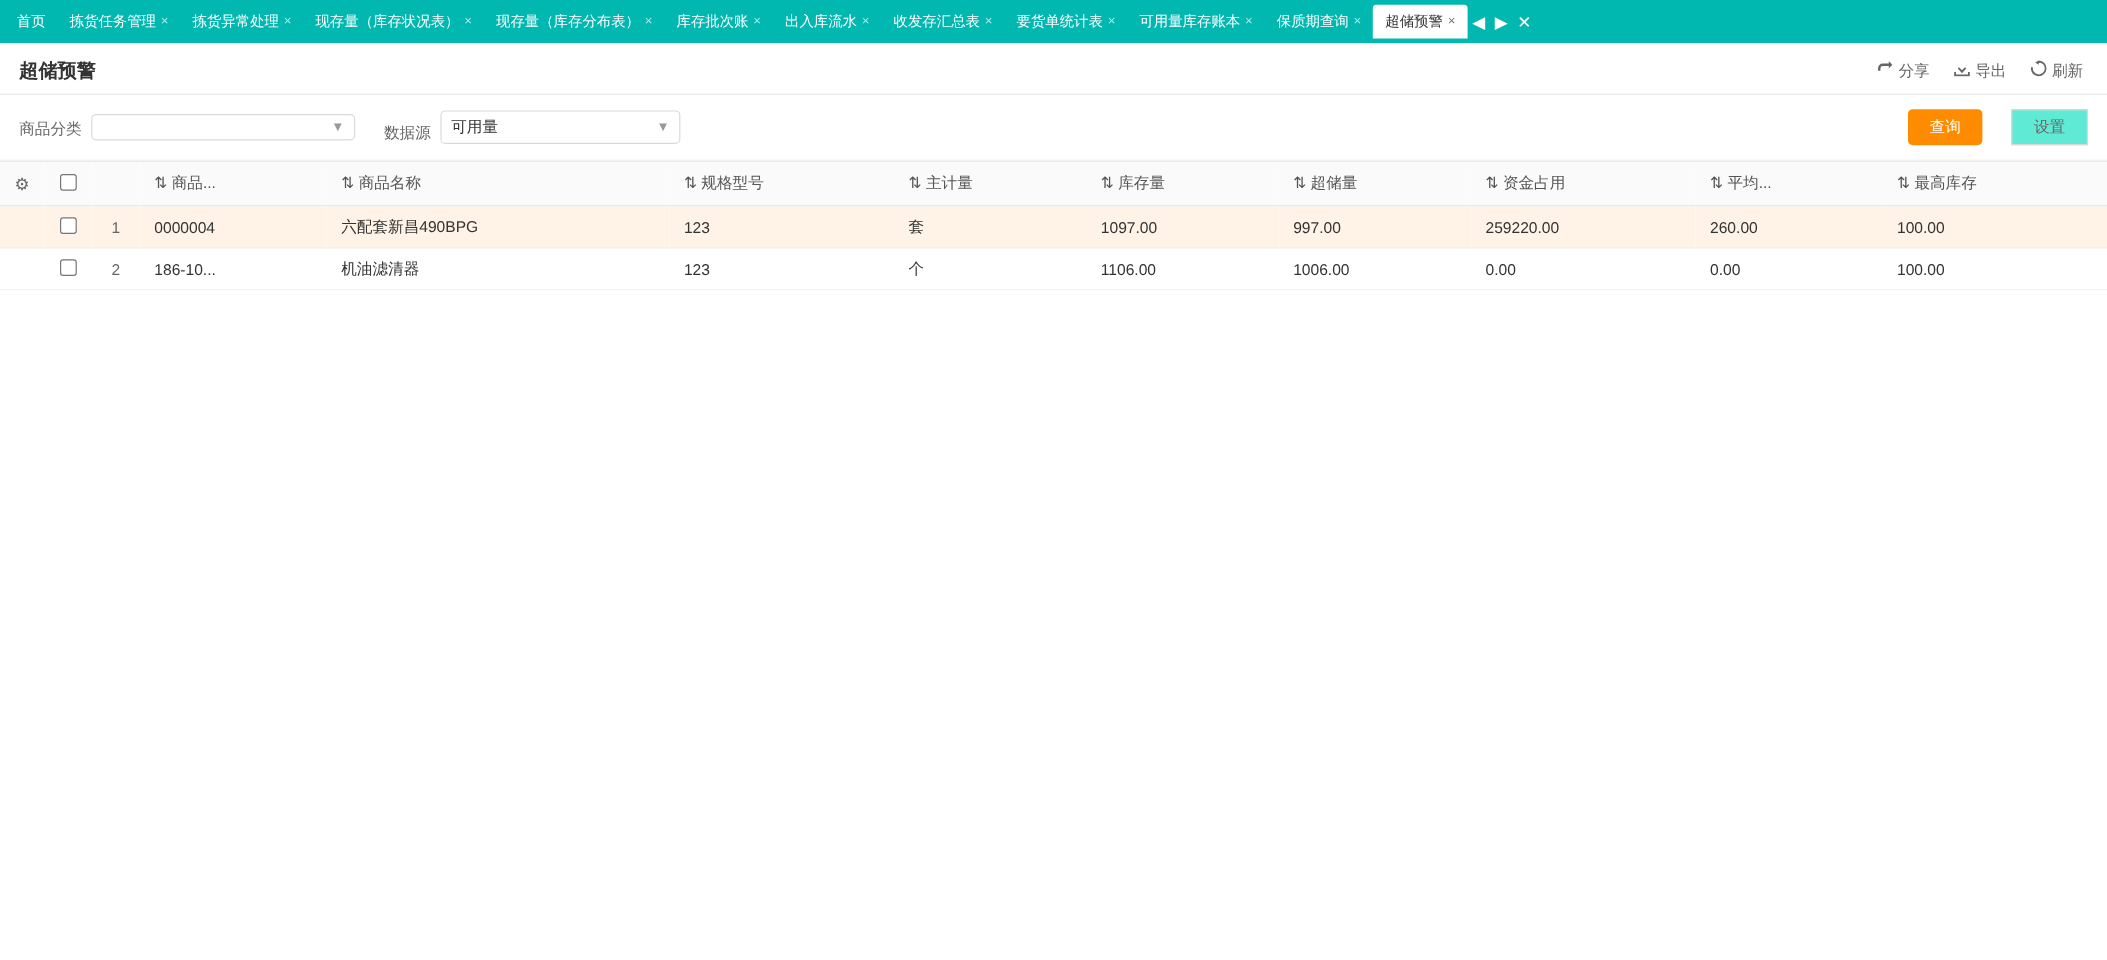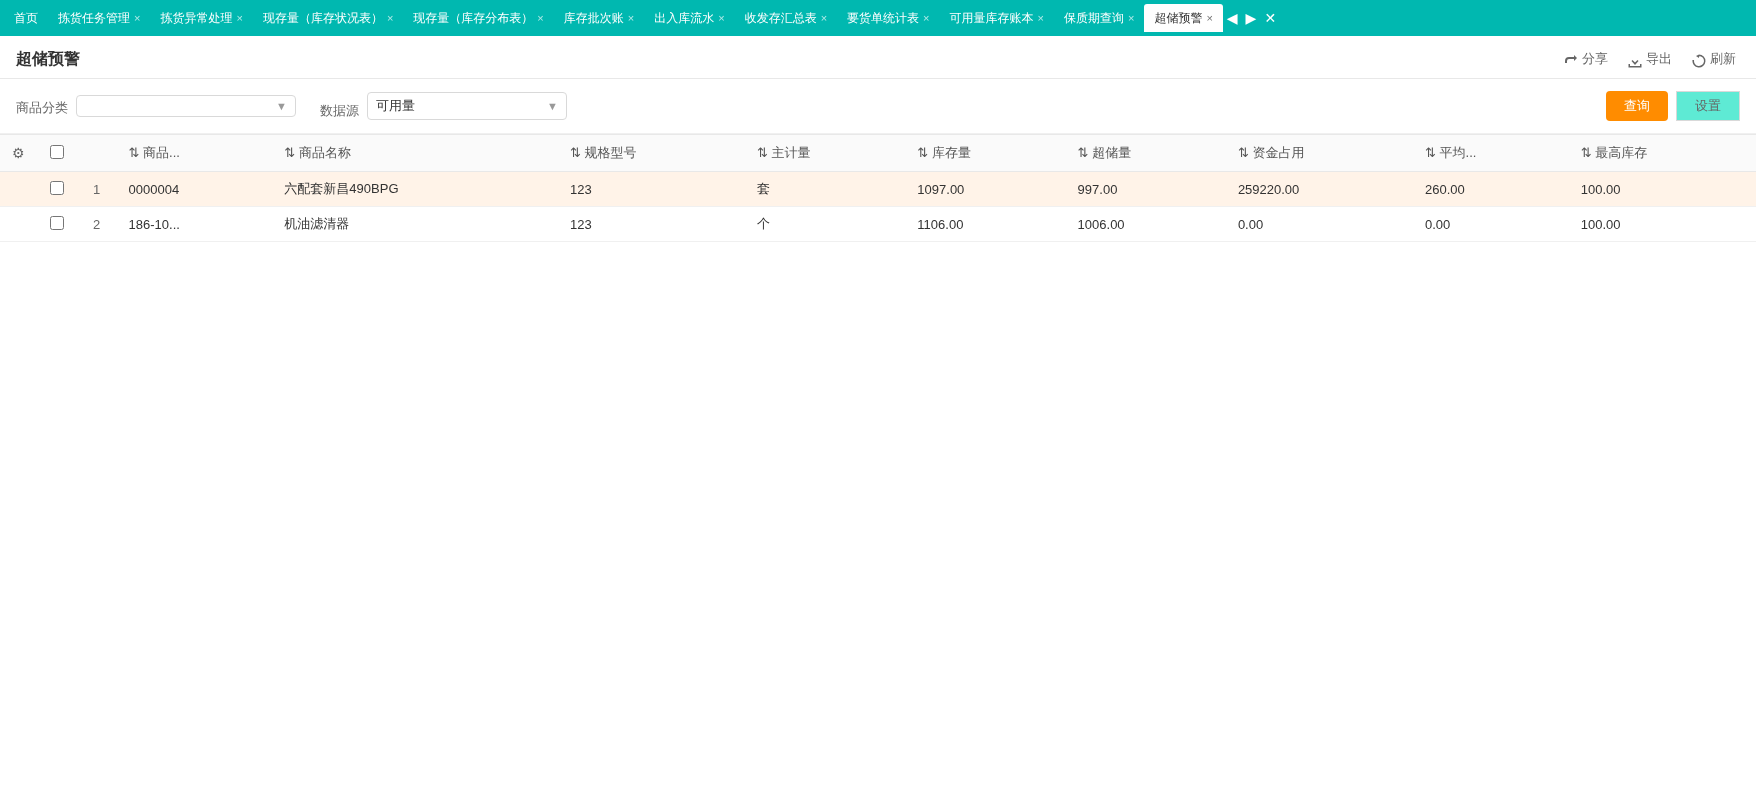--- a/index.html
+++ b/index.html
@@ -62,21 +62,21 @@
       font-weight: bold;
       color: #333;
     }
     .header-actions {
       display: flex;
       align-items: center;
       gap: 12px;
     }
     .action-btn {
       display: flex;
-      align-items: flex-end;
+      align-items: flex-start;
       gap: 4px;
       font-size: 13px;
       color: #666;
       cursor: pointer;
       background: none;
       border: none;
       padding: 2px 4px;
     }
 
     
@@ -107,21 +107,21 @@
       justify-content: space-between;
       cursor: pointer;
       background: #fff;
       font-size: 13px;
       color: #333;
     }
     .filter-select .arrow { color: #999; font-size: 11px; }
     .filter-actions {
       margin-left: auto;
       display: flex;
-      gap: 8px;
+      gap: 24px;
     }
     .btn-query {
       background: #ff8c00;
       color: #fff;
       border: none;
       border-radius: 4px;
       padding: 5px 18px;
       font-size: 13px;
       cursor: pointer;
     }

